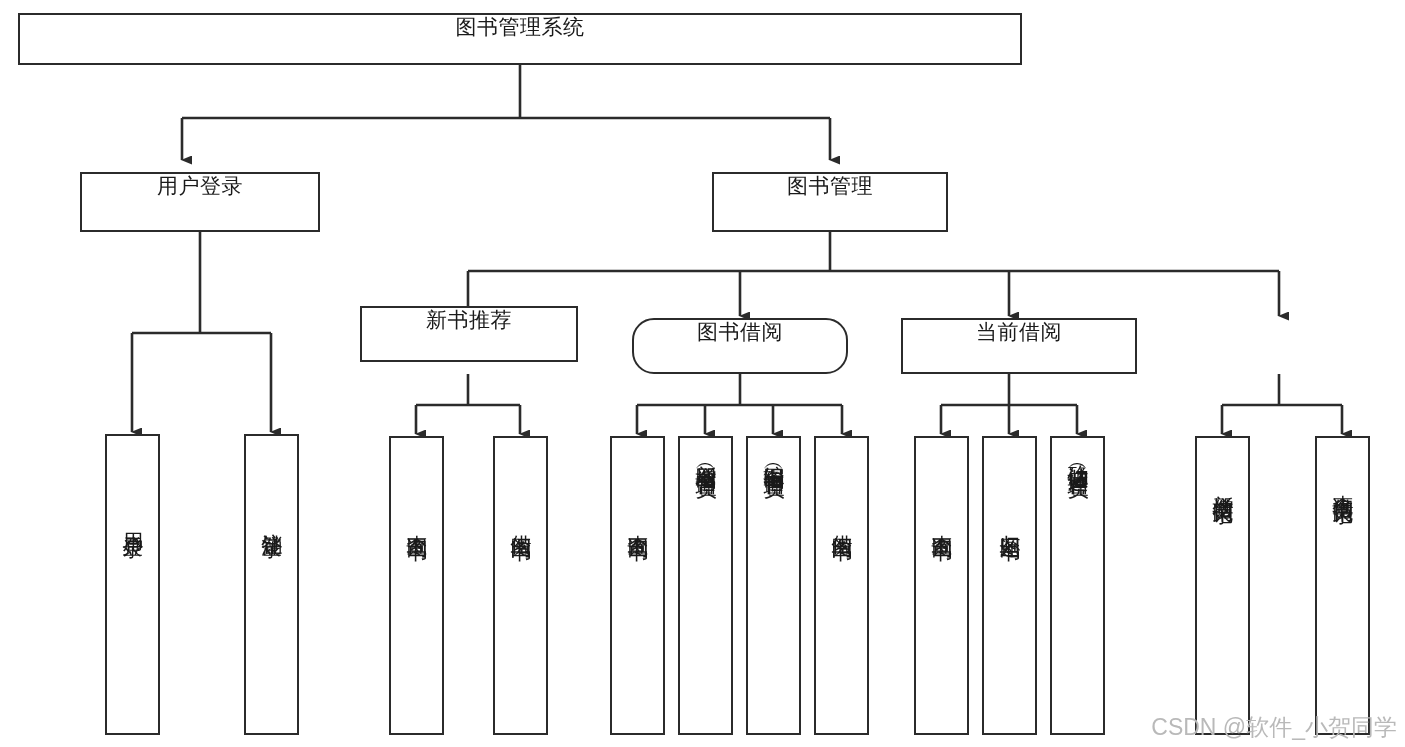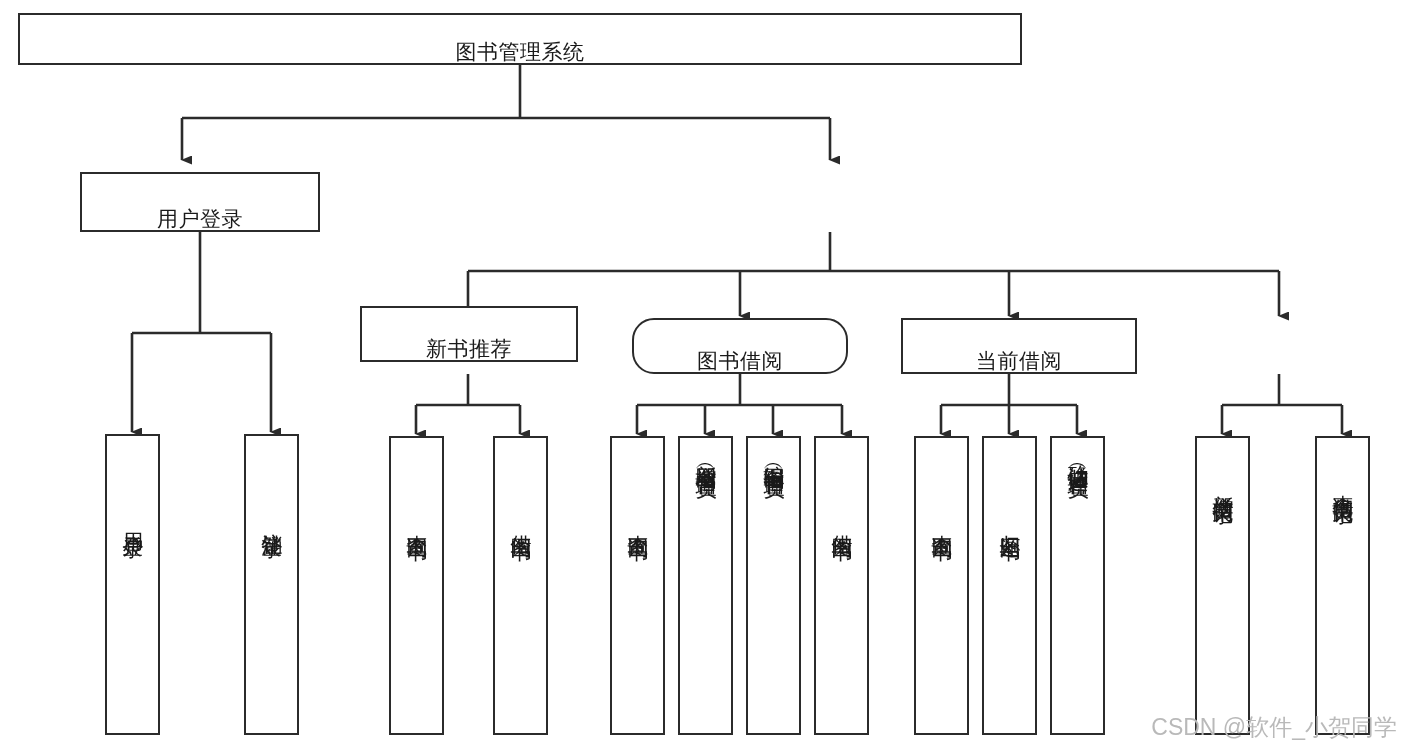--- a/index.html
+++ b/index.html
@@ -23,21 +23,21 @@
     width: 1405px;
     height: 747px;
     pointer-events: none;
   }
   .node {
     position: absolute;
     box-sizing: border-box;
     background: #ffffff;
     border: 2px solid #2b2b2b;
     display: flex;
-    align-items: flex-end;
+    align-items: flex-start;
     justify-content: center;
     color: #1a1a1a;
     z-index: 2;
   }
   .node .label {
     display: block;
     text-align: center;
     letter-spacing: 0.5px;
   }
   
@@ -129,20 +129,23 @@
   </svg>
 
   <div class="node h" style="left:18px; top:13px; width:1004px; height:52px;">
     <span class="label">图书管理系统</span>
   </div>
 
   <div class="node h" style="left:80px; top:172px; width:240px; height:60px;">
     <span class="label">用户登录</span>
   </div>
 
+  <div class="node h" style="left:712px; top:172px; width:236px; height:60px;">
+    <span class="label">图书管理</span>
+  </div>
 
   <div class="node h" style="left:360px; top:306px; width:218px; height:56px;">
     <span class="label">新书推荐</span>
   </div>
 
   <div class="node h" style="left:632px; top:318px; width:216px; height:56px;border-radius:22px;">
     <span class="label">图书借阅</span>
   </div>
 
   <div class="node h" style="left:901px; top:318px; width:236px; height:56px;">

